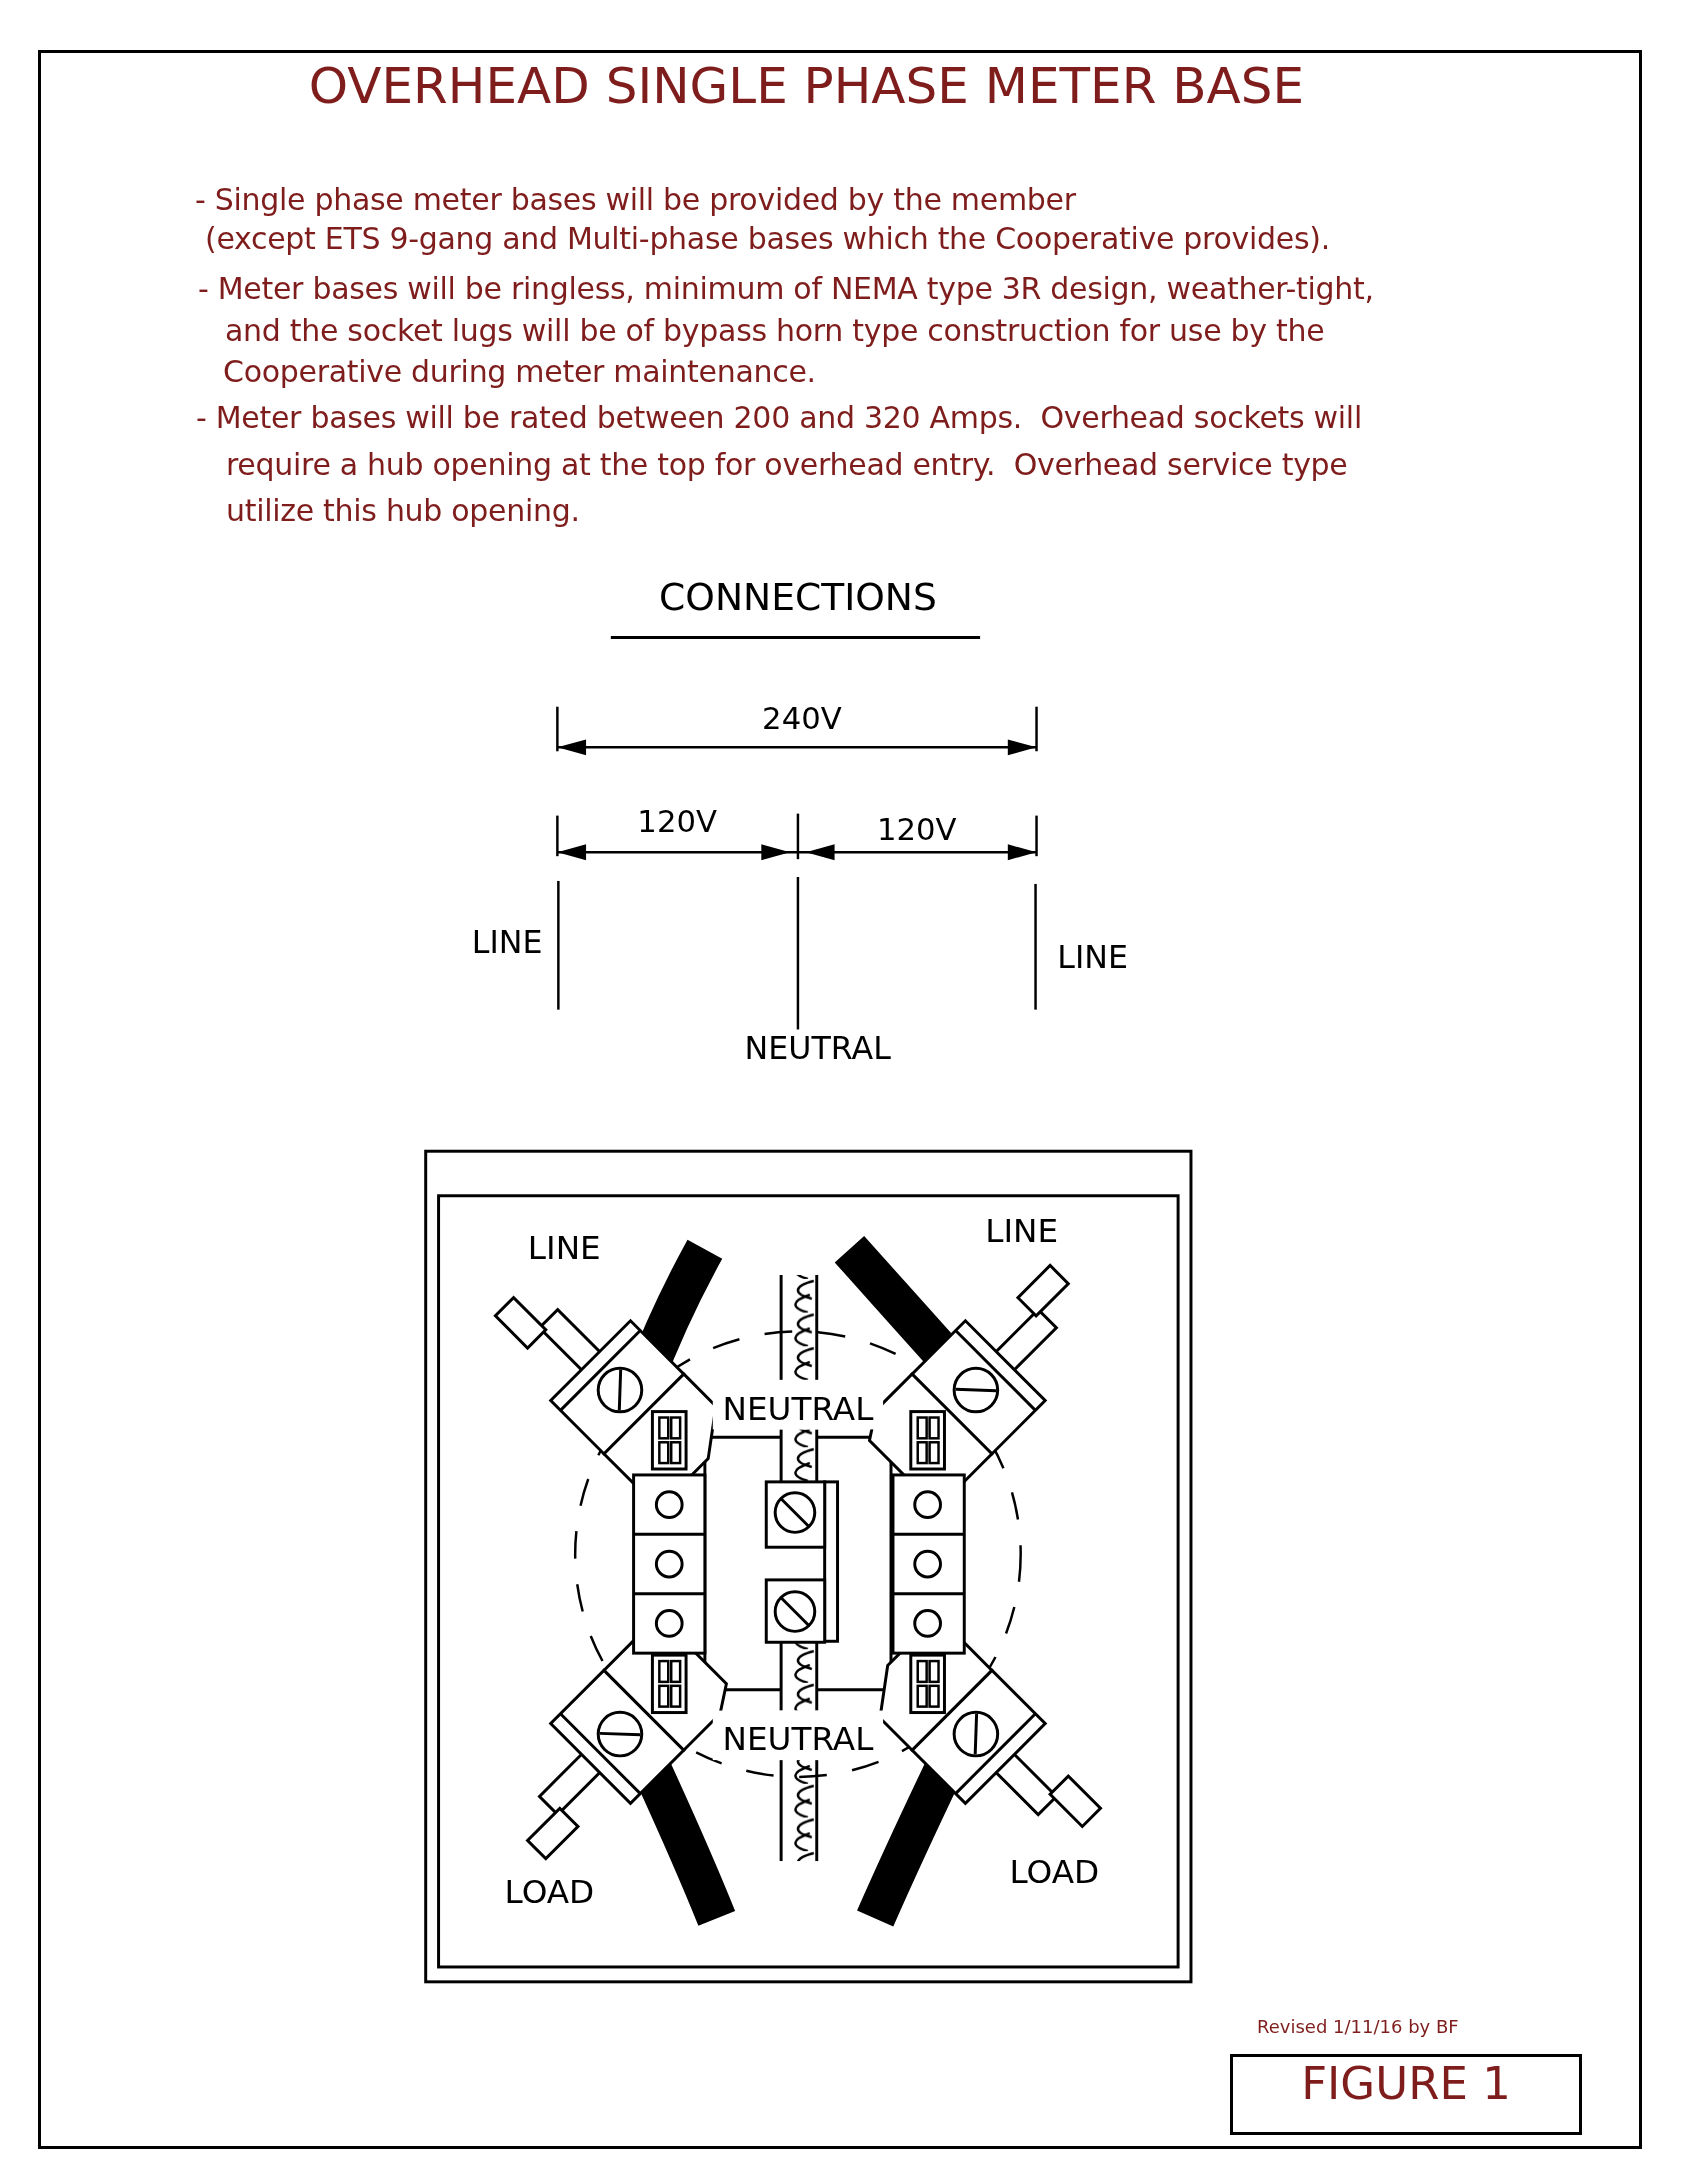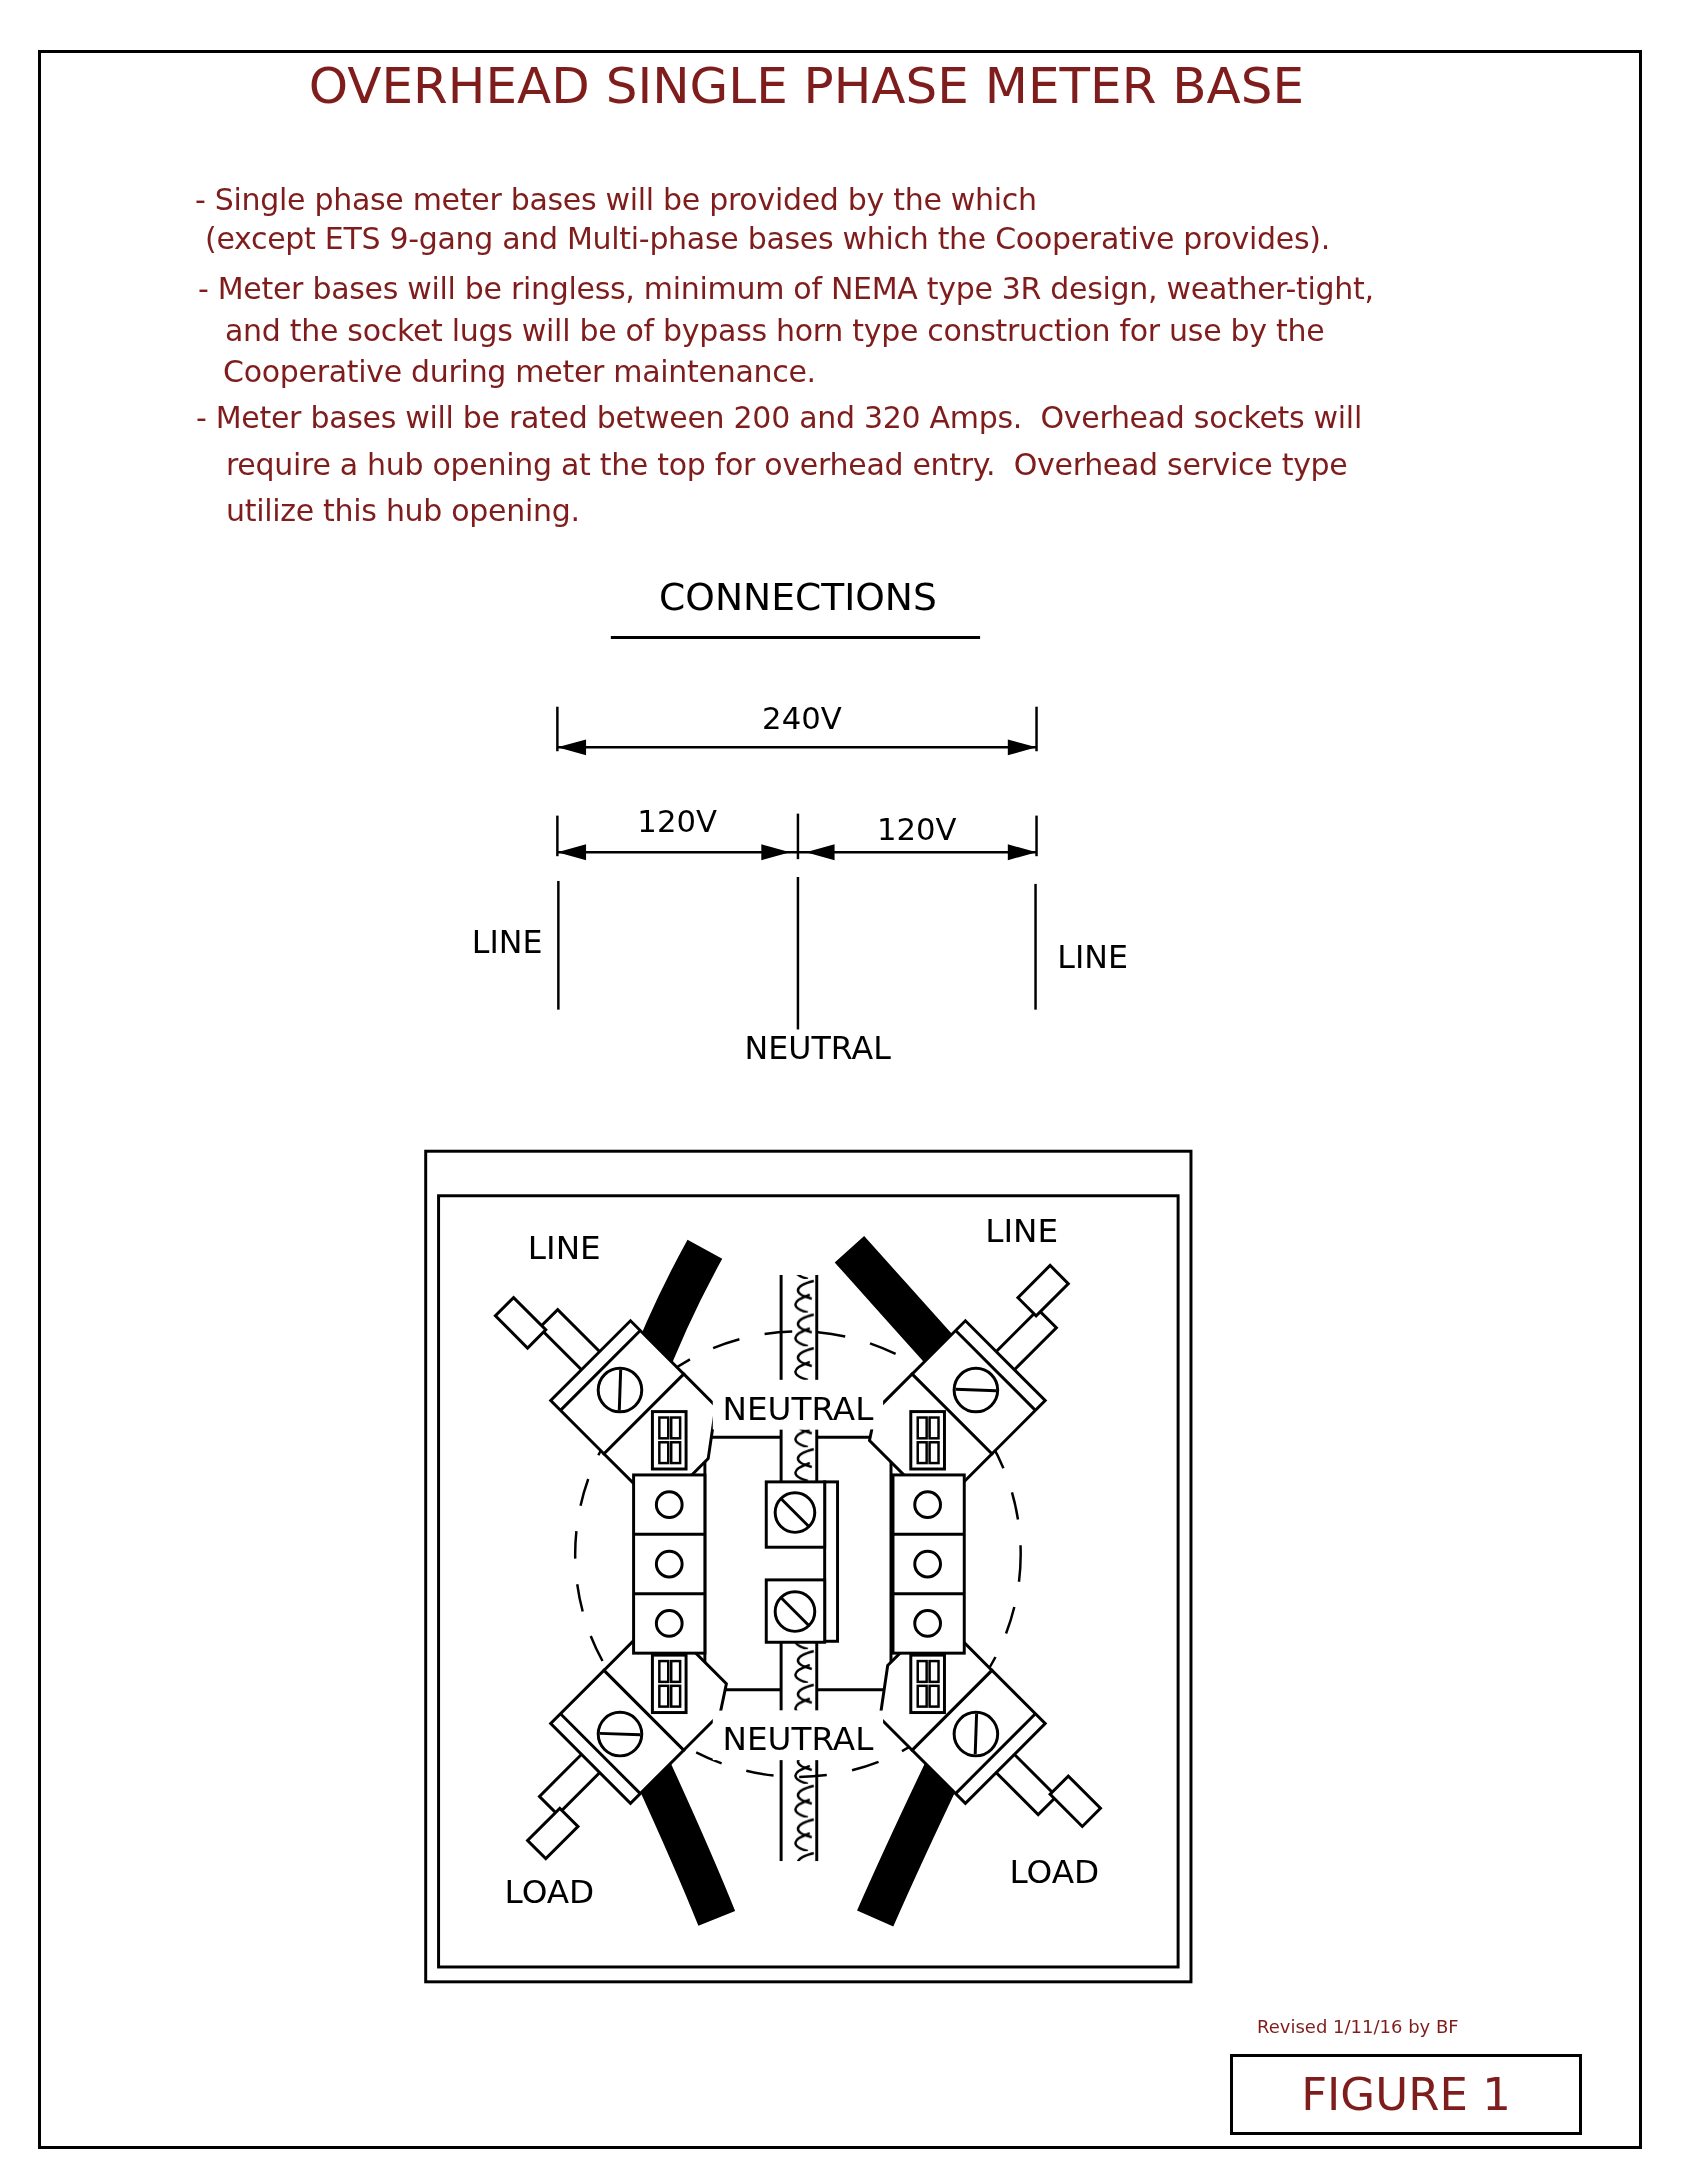--- a/index.html
+++ b/index.html
@@ -7,33 +7,33 @@
         font-family:"DejaVu Sans","Liberation Sans",sans-serif;color:#7f1d1d;overflow:hidden;}
   .page-border{position:absolute;left:38px;top:50px;width:1598px;height:2093px;
         border:3px solid #000;}
   .title{position:absolute;left:38px;top:57px;width:1537px;text-align:center;
         font-size:50px;white-space:pre;}
   .bline{position:absolute;font-size:30px;letter-spacing:-0.3px;white-space:pre;}
   .overlay{position:absolute;left:0;top:554px;width:1683px;height:1634px;}
   svg text{font-family:"DejaVu Sans","Liberation Sans",sans-serif;fill:#000;stroke:none;}
   .revised{position:absolute;left:1257px;top:2016px;font-size:18px;white-space:pre;}
   .figbox{position:absolute;left:1230px;top:2054px;width:346px;height:75px;
-        border:3px solid #000;display:flex;align-items:center;justify-content:center;
+        border:3px solid #000;display:flex;align-items:flex-start;justify-content:center;
         font-size:45px;}
 </style>
 </head>
 <body>
 
 <div class="page">
 
   <div class="page-border"></div>
 
   <div class="title">OVERHEAD SINGLE PHASE METER BASE</div>
 
-  <div class="bline" style="left:195px;top:182px">- Single phase meter bases will be provided by the which</div>
+  <div class="bline" style="left:195px;top:182px">- Single phase meter bases will be provided by the member</div>
   <div class="bline" style="left:205px;top:221px">(except ETS 9-gang and Multi-phase bases which the Cooperative provides).</div>
   <div class="bline" style="left:198px;top:271px">- Meter bases will be ringless, minimum of NEMA type 3R design, weather-tight,</div>
   <div class="bline" style="left:225px;top:313px">and the socket lugs will be of bypass horn type construction for use by the</div>
   <div class="bline" style="left:223px;top:354px">Cooperative during meter maintenance.</div>
   <div class="bline" style="left:196px;top:400px">- Meter bases will be rated between 200 and 320 Amps.  Overhead sockets will</div>
   <div class="bline" style="left:226px;top:447px">require a hub opening at the top for overhead entry.  Overhead service type</div>
   <div class="bline" style="left:226px;top:493px">utilize this hub opening.</div>
 
   <svg class="overlay" viewBox="0 560 1700 1650">
     <defs>

